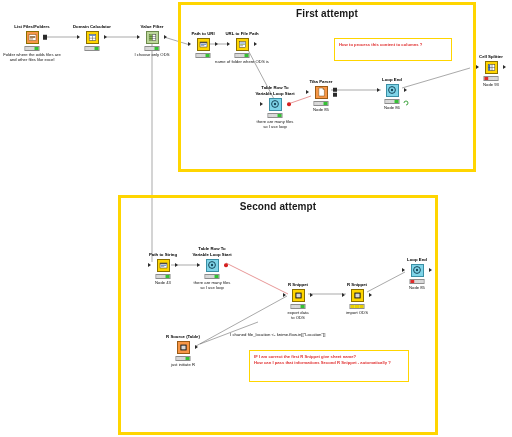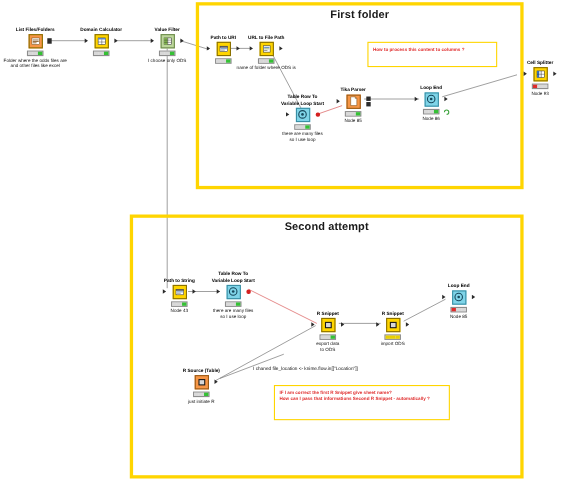--- a/index.html
+++ b/index.html
@@ -172,24 +172,24 @@
 
       <path d="M308,294 L346,294"></path>
 
       <path d="M367,292 L405,272"></path>
 
       <path d="M200,344 L258,322"></path>
     </g>
   </svg>
 
   <div class="frame" style="left:178px;top:2px;width:298px;height:170px;">
-    <div class="frame-title">First folder</div>
-  </div>
-
-  <div class="frame" style="left:118px;top:195px;width:358px;height:240px;">
+    <div class="frame-title">First attempt</div>
+  </div>
+
+  <div class="frame" style="left:118px;top:195px;width:320px;height:240px;">
     <div class="frame-title">Second attempt</div>
   </div>
 
   <div class="note red" style="left:334px;top:38px;width:118px;height:23px;">
     <span class="note-text">How to process this content to columns ?</span>
   </div>
 
   <div class="note red" style="left:249px;top:350px;width:160px;height:32px;">
     <span class="note-text">IF I am correct the first R Snippet give sheet name?
 How can I pass that informations Second R Snippet - automatically ?</span>

